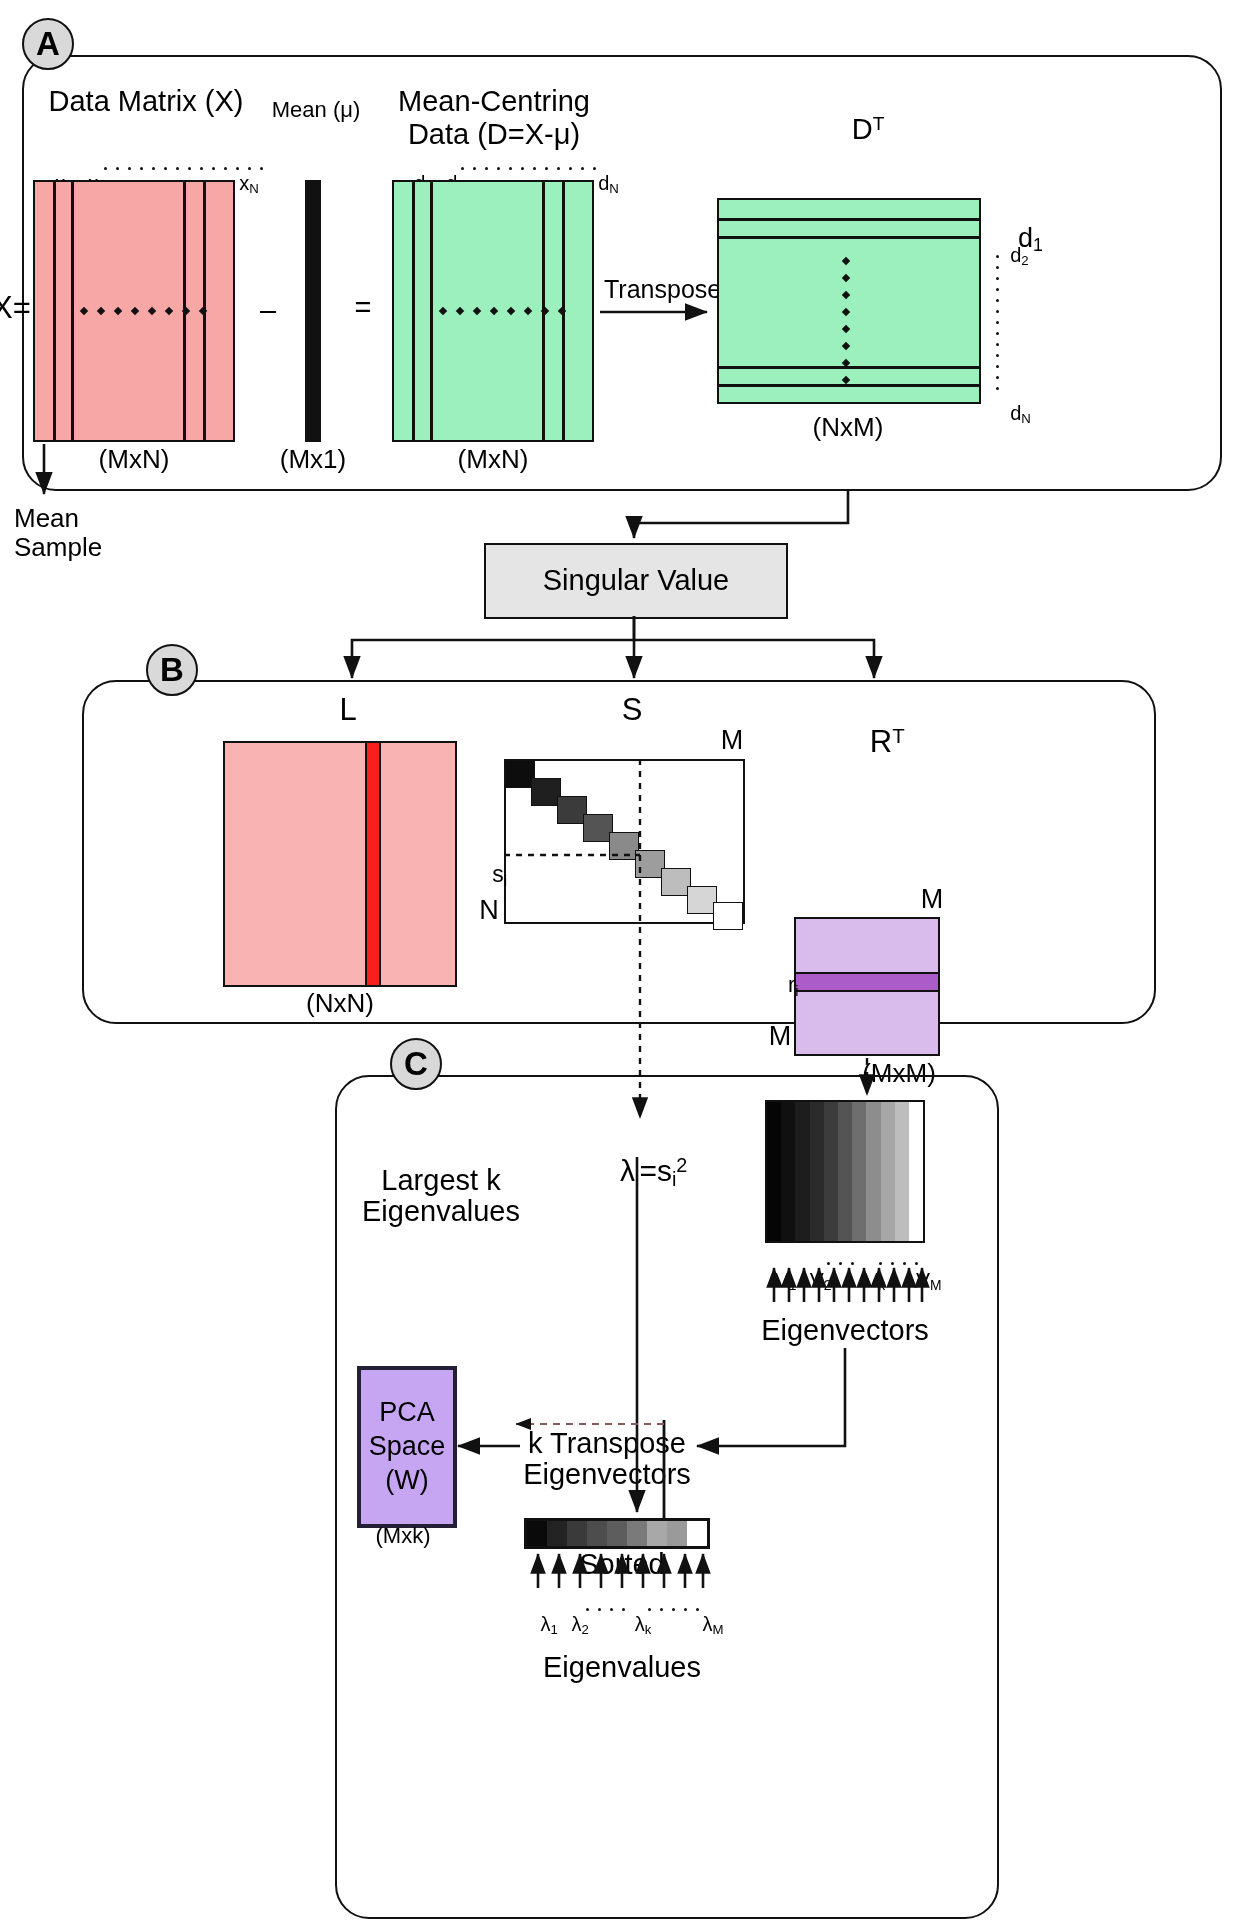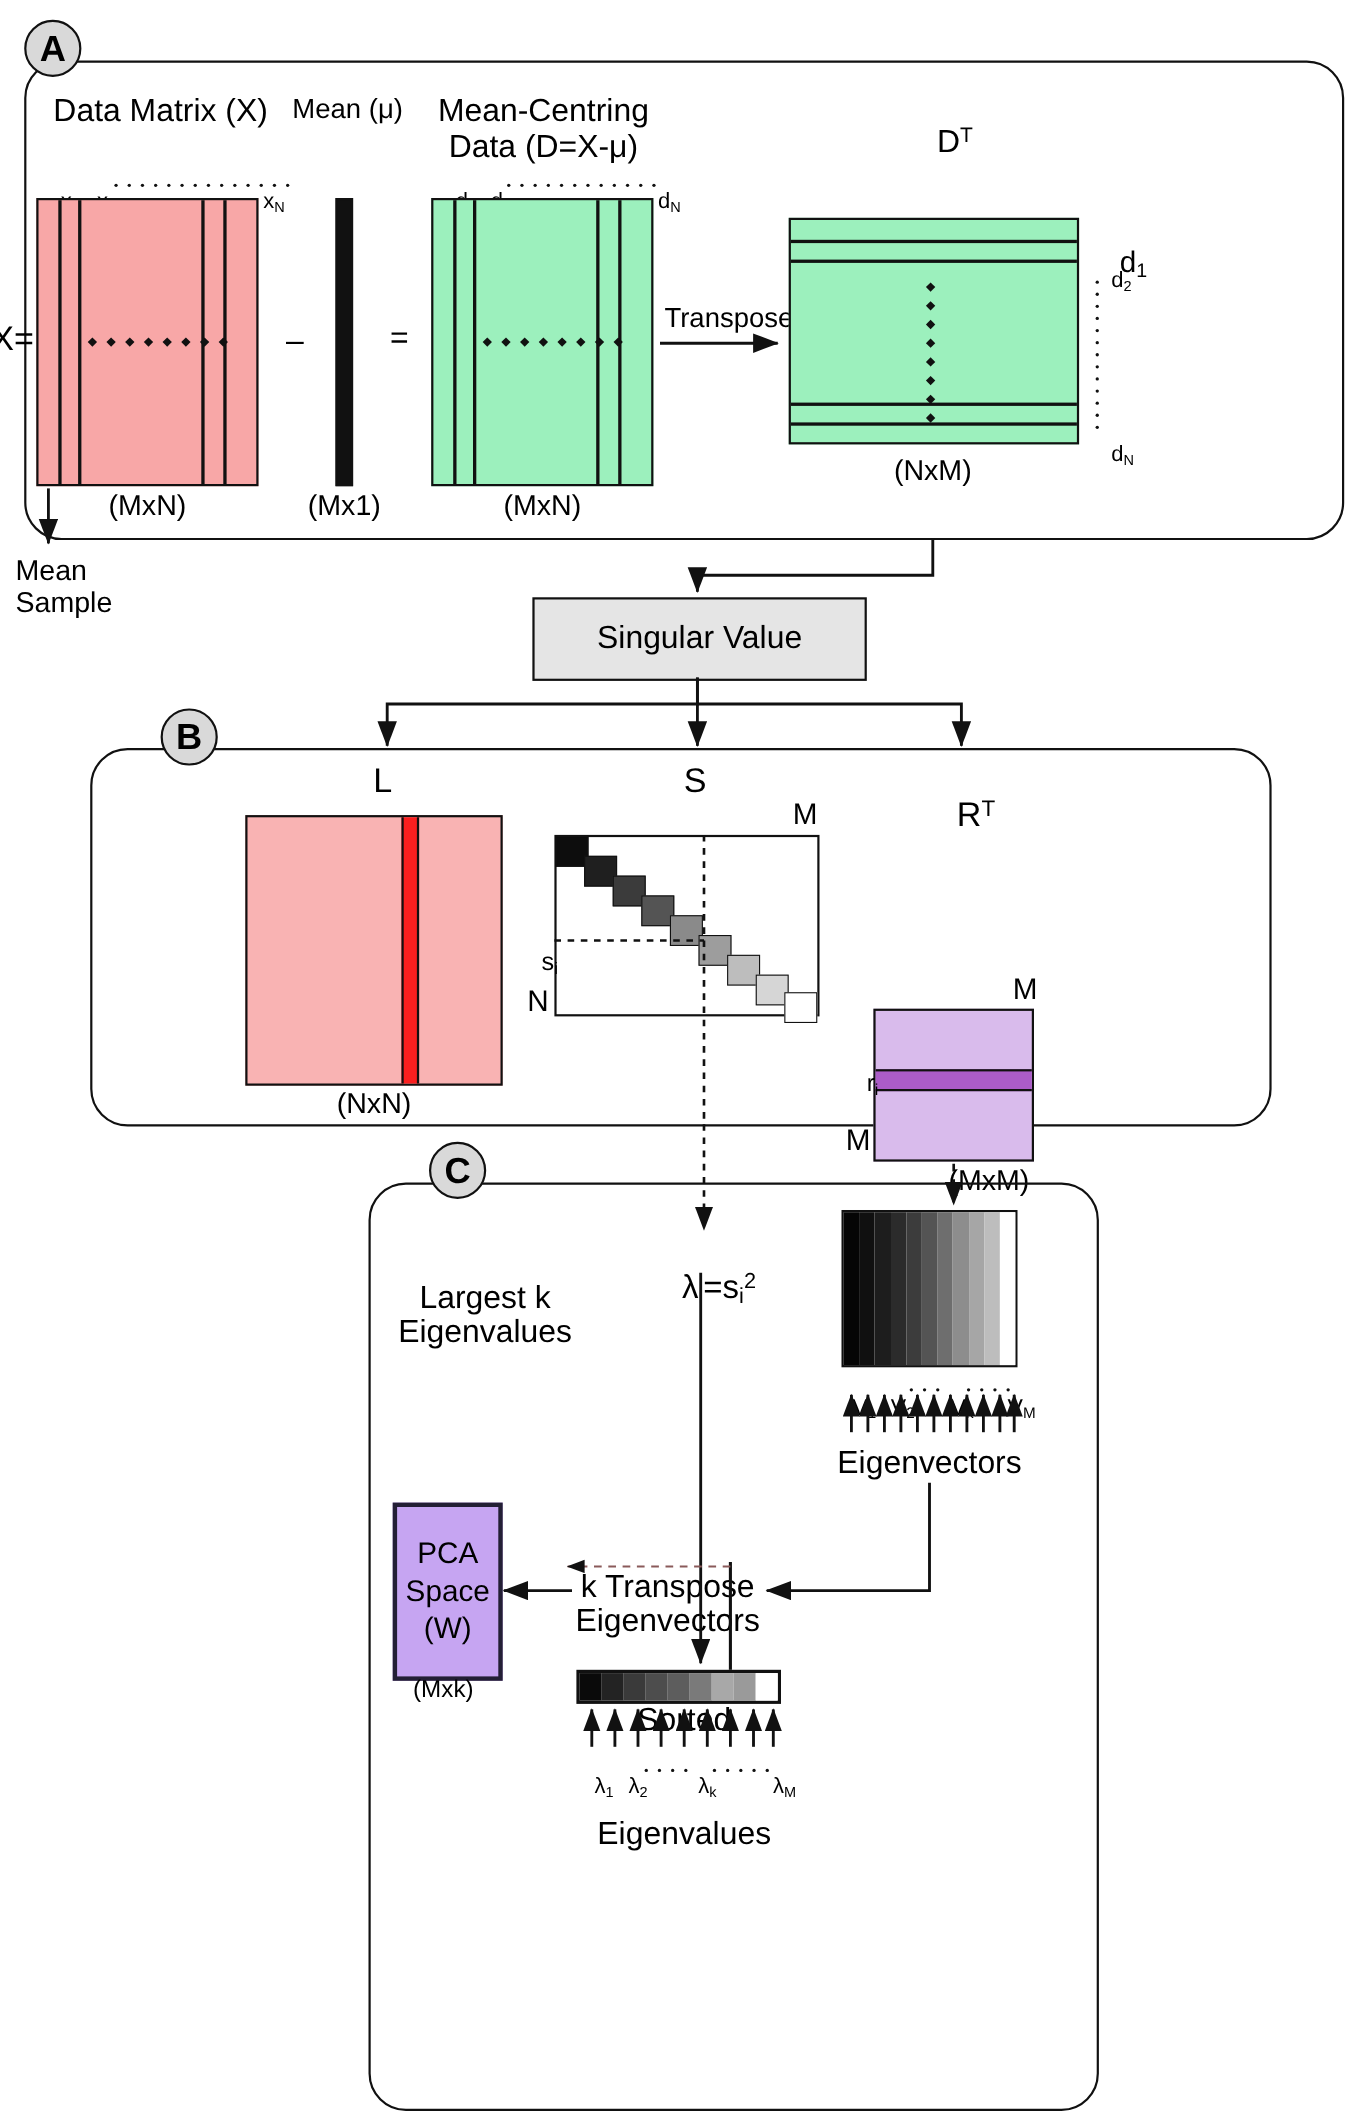--- a/index.html
+++ b/index.html
@@ -41,21 +41,21 @@
 <body>
 
 <div id="root">
 
   <div class="panel-box" style="left:22px;top:55px;width:1196px;height:432px;"></div>
   <div class="panel-badge" style="left:22px;top:18px;">
       <span>A</span>
     </div>
 
   <div class="txt ctr" style="left:146px;top:86px;font-size:29px;">Data Matrix (X)</div>
-  <div class="txt ctr" style="left:316px;top:86px;font-size:25px;">Mean (μ)</div>
+  <div class="txt ctr" style="left:316px;top:98px;font-size:22px;">Mean (μ)</div>
   <div class="txt ctr" style="left:494px;top:86px;font-size:29px;">Mean-Centring</div>
   <div class="txt ctr" style="left:494px;top:119px;font-size:29px;">Data (D=X-μ)</div>
   <div class="txt ctr" style="left:852px;top:84px;font-size:29px;">
     <span>D</span><span class="sup">T</span>
   </div>
 
   <div class="txt" style="left:33px;top:152px;font-size:20px;">
     <span>x</span><span class="sub">1</span>
   </div>
   <div class="txt" style="left:66px;top:152px;font-size:20px;">

